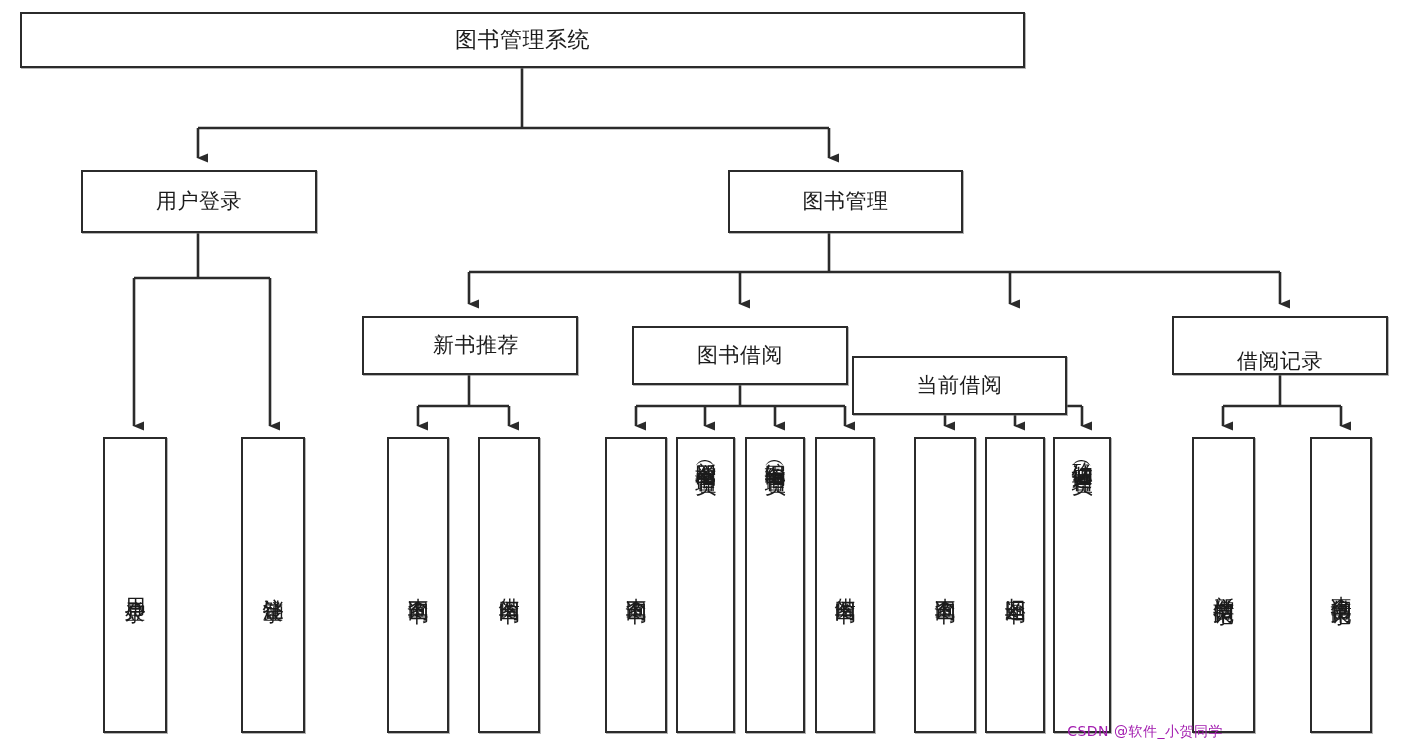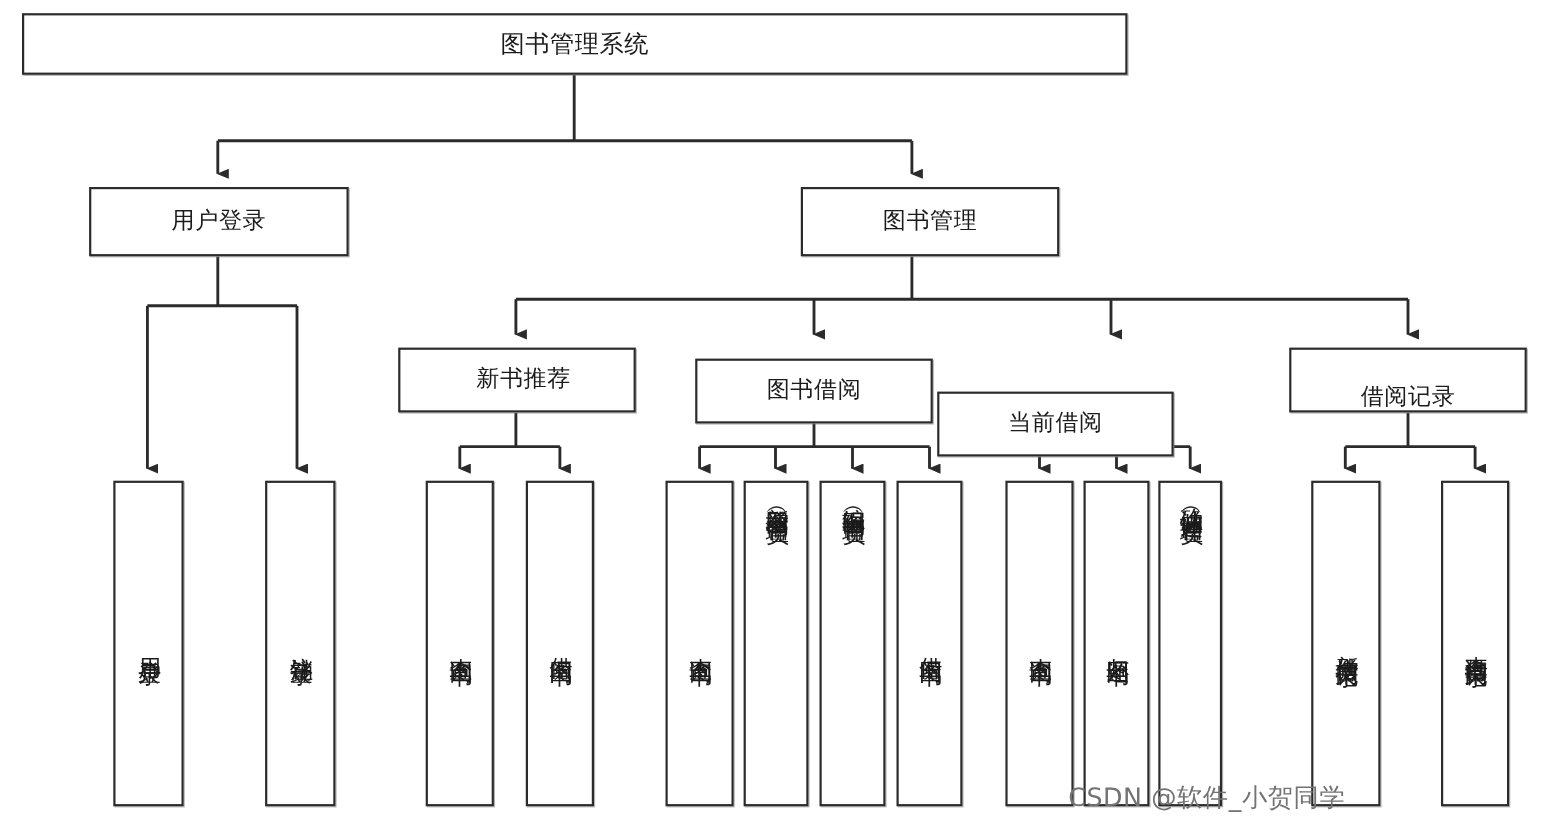--- a/index.html
+++ b/index.html
@@ -46,22 +46,22 @@
   }
   .v-node.vtop{align-items:center;}
 
   
   #wires{position:absolute;left:0;top:0;width:1405px;height:747px;pointer-events:none;}
 
   
   #watermark{
     position:absolute;
     right:12px;bottom:6px;
-    font-size:23px;
-    color:#737373;
+    font-size:14px;
+    color:#a21caf;
     letter-spacing:.5px;
     white-space:nowrap;
     font-family:"DejaVu Sans","Liberation Sans",sans-serif;
   }
 </style>
 </head>
 <body>
 
 <div id="stage">
 

